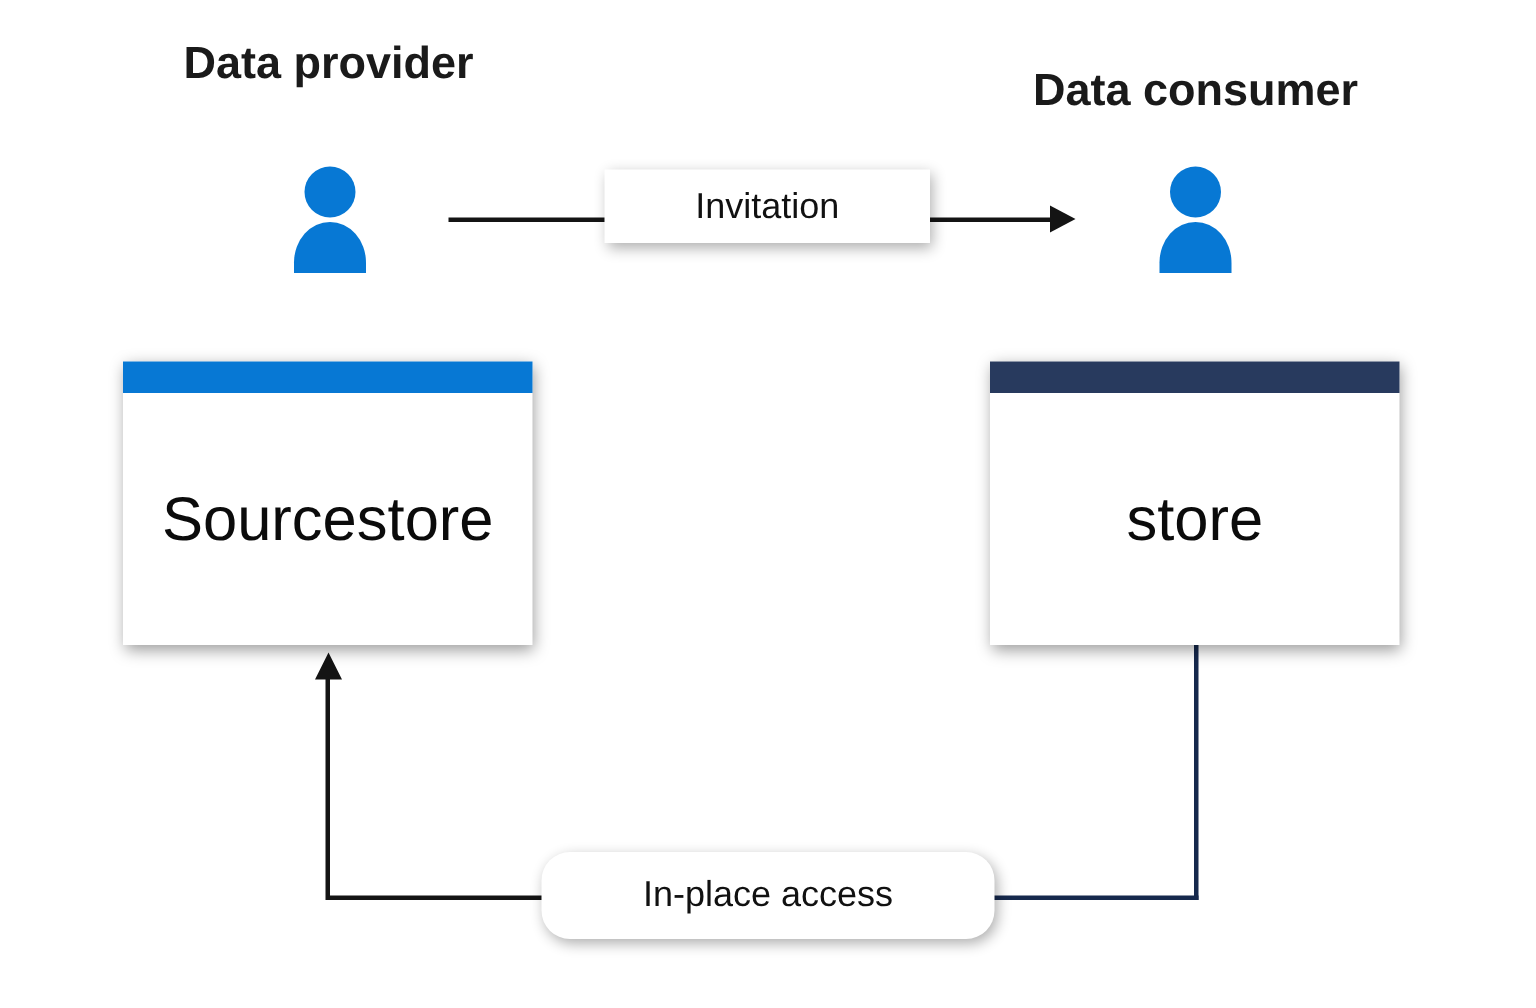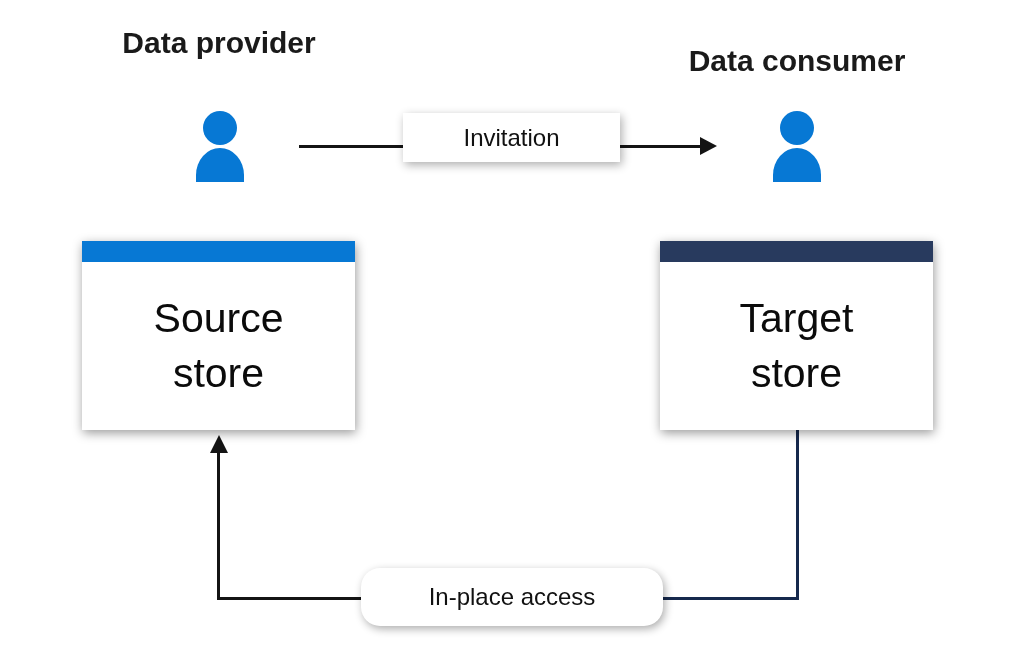--- a/index.html
+++ b/index.html
@@ -84,21 +84,21 @@
     background: #ffffff;
     box-shadow: 1px 3px 10px rgba(0,0,0,0.40);
   }
   .store-box .header { position: absolute; left: 0; top: 0; width: 100%; height: 21px; }
   .store-box.source { left: 82px;  top: 241px; }
   .store-box.target { left: 660px; top: 241px; }
   .store-box.source .header { background: var(--accent-blue); }
   .store-box.target .header { background: var(--target-navy); }
   .store-label {
     position: absolute; left: 0; top: 21px; right: 0; bottom: 0;
-    display: flex; flex-direction: column;
+    display: flex; flex-direction: row;
     align-items: center; justify-content: center;
     font-size: 41px;
     line-height: 55px;
     color: #0b0b0b;
     text-align: center;
   }
 </style>
 </head>
 <body>
 
@@ -136,18 +136,17 @@
     <div class="header"></div>
     <div class="store-label">
       <span>Source</span>
       <span>store</span>
     </div>
   </div>
 
   <div class="abs store-box target">
     <div class="header"></div>
     <div class="store-label">
-      <span>Target</span>
       <span>store</span>
     </div>
   </div>
 
 </div>
 
 </body></html>

